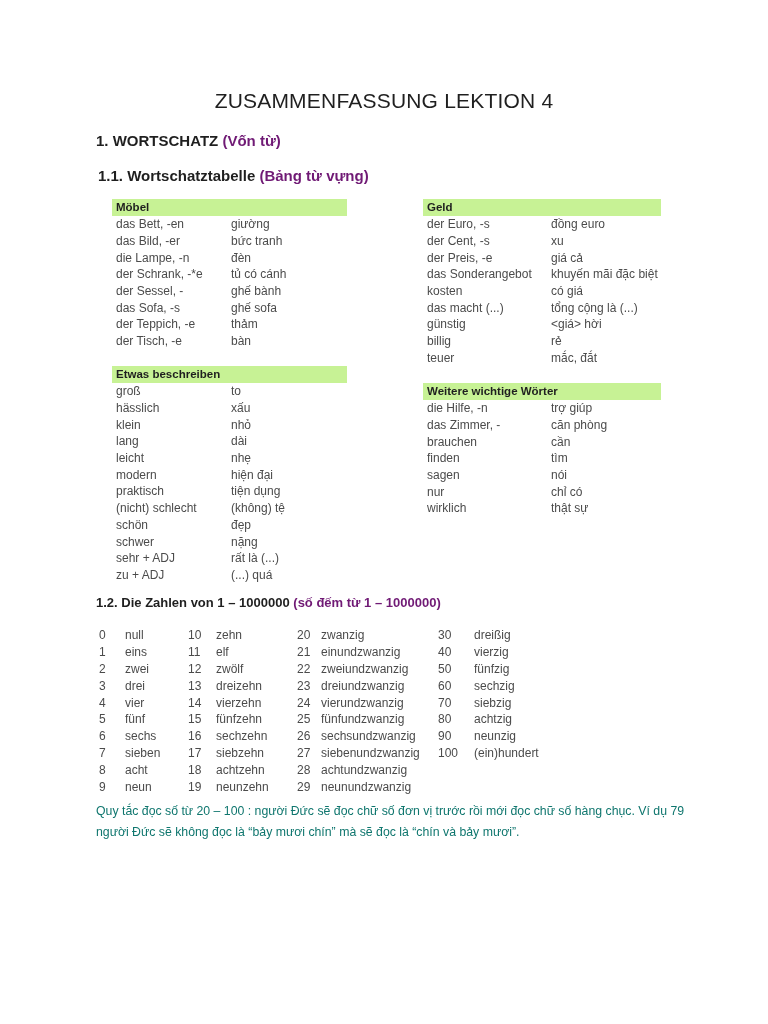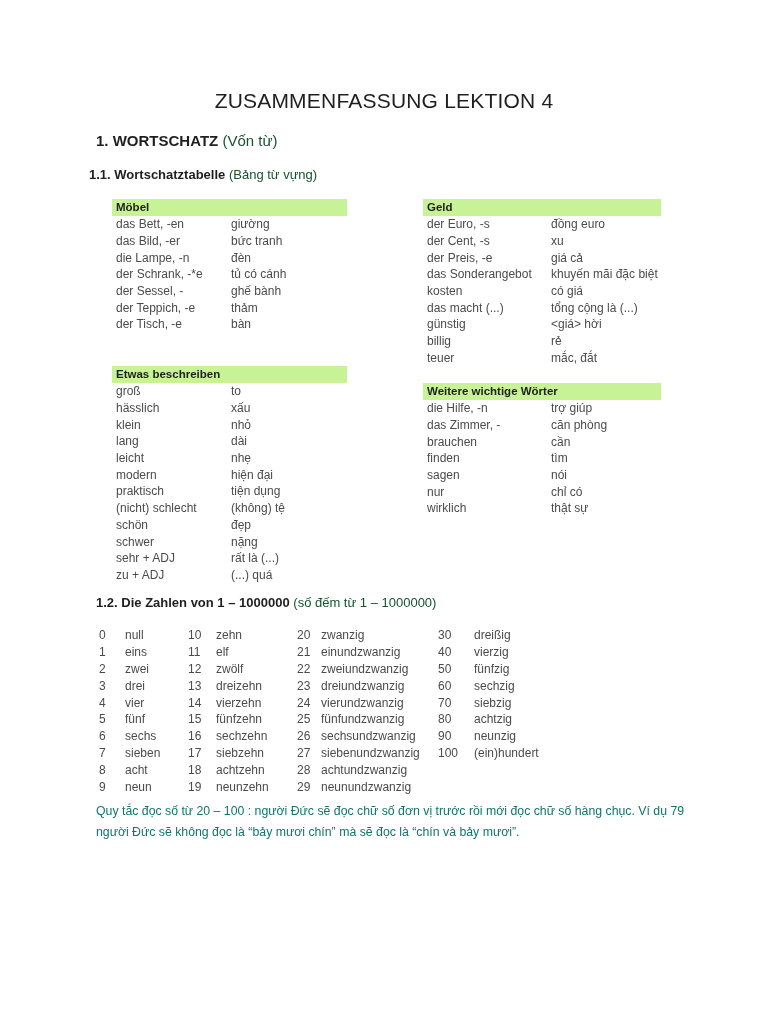--- a/index.html
+++ b/index.html
@@ -6,24 +6,24 @@
   .page{
     position:relative;width:768px;height:1024px;background:#ffffff;
     font-family:"Liberation Sans","DejaVu Sans",sans-serif;
     color:#4b4b4b;overflow:hidden;margin:0 auto;
   }
   .doc-title{
     position:absolute;top:89px;left:0;width:768px;text-align:center;
     font-size:21px;color:#1f1f1f;letter-spacing:0.2px;font-weight:400;
   }
   .h1{position:absolute;top:132px;left:96px;font-size:15px;}
-  .h2{position:absolute;top:167px;left:89px;font-size:13px;text-align:center;}
+  .h2{position:absolute;top:167px;left:98px;font-size:15px;text-align:center;}
   .h3{position:absolute;top:595px;left:96px;font-size:13px;}
   .h1 .lbl,.h2 .lbl,.h3 .lbl{font-weight:bold;color:#1f1f1f;}
-  .h1 .sub,.h2 .sub,.h3 .sub{font-weight:normal;color:#14532d;}
+  .h1 .sub,.h2 .sub,.h3 .sub{font-weight:bold;color:#701a75;}
   .vtable{position:absolute;margin-left:16px;}
   .vtable.t-moebel{left:96px;top:199px;width:235px;}
   .vtable.t-etwas{left:96px;top:366px;width:235px;}
   .vtable.t-geld{left:407px;top:199px;width:238px;}
   .vtable.t-weitere{left:407px;top:383px;width:238px;}
   .vheader{
     height:17px;line-height:17px;background:var(--header-bg,#c7f295);
     font-size:11.5px;font-weight:bold;color:#1f1f1f;padding-left:4px;
     box-sizing:border-box;
   }
@@ -87,20 +87,24 @@
         <div class="vrow">
           <span class="de">der Schrank, -*e</span>
           <span class="vi">tủ có cánh</span>
         </div>
 
         <div class="vrow">
           <span class="de">der Sessel, -</span>
           <span class="vi">ghế bành</span>
         </div>
 
+        <div class="vrow">
+          <span class="de">das Sofa, -s</span>
+          <span class="vi">ghế sofa</span>
+        </div>
 
 
         <div class="vrow">
           <span class="de">der Teppich, -e</span>
           <span class="vi">thảm</span>
         </div>
 
         <div class="vrow">
           <span class="de">der Tisch, -e</span>
           <span class="vi">bàn</span>

